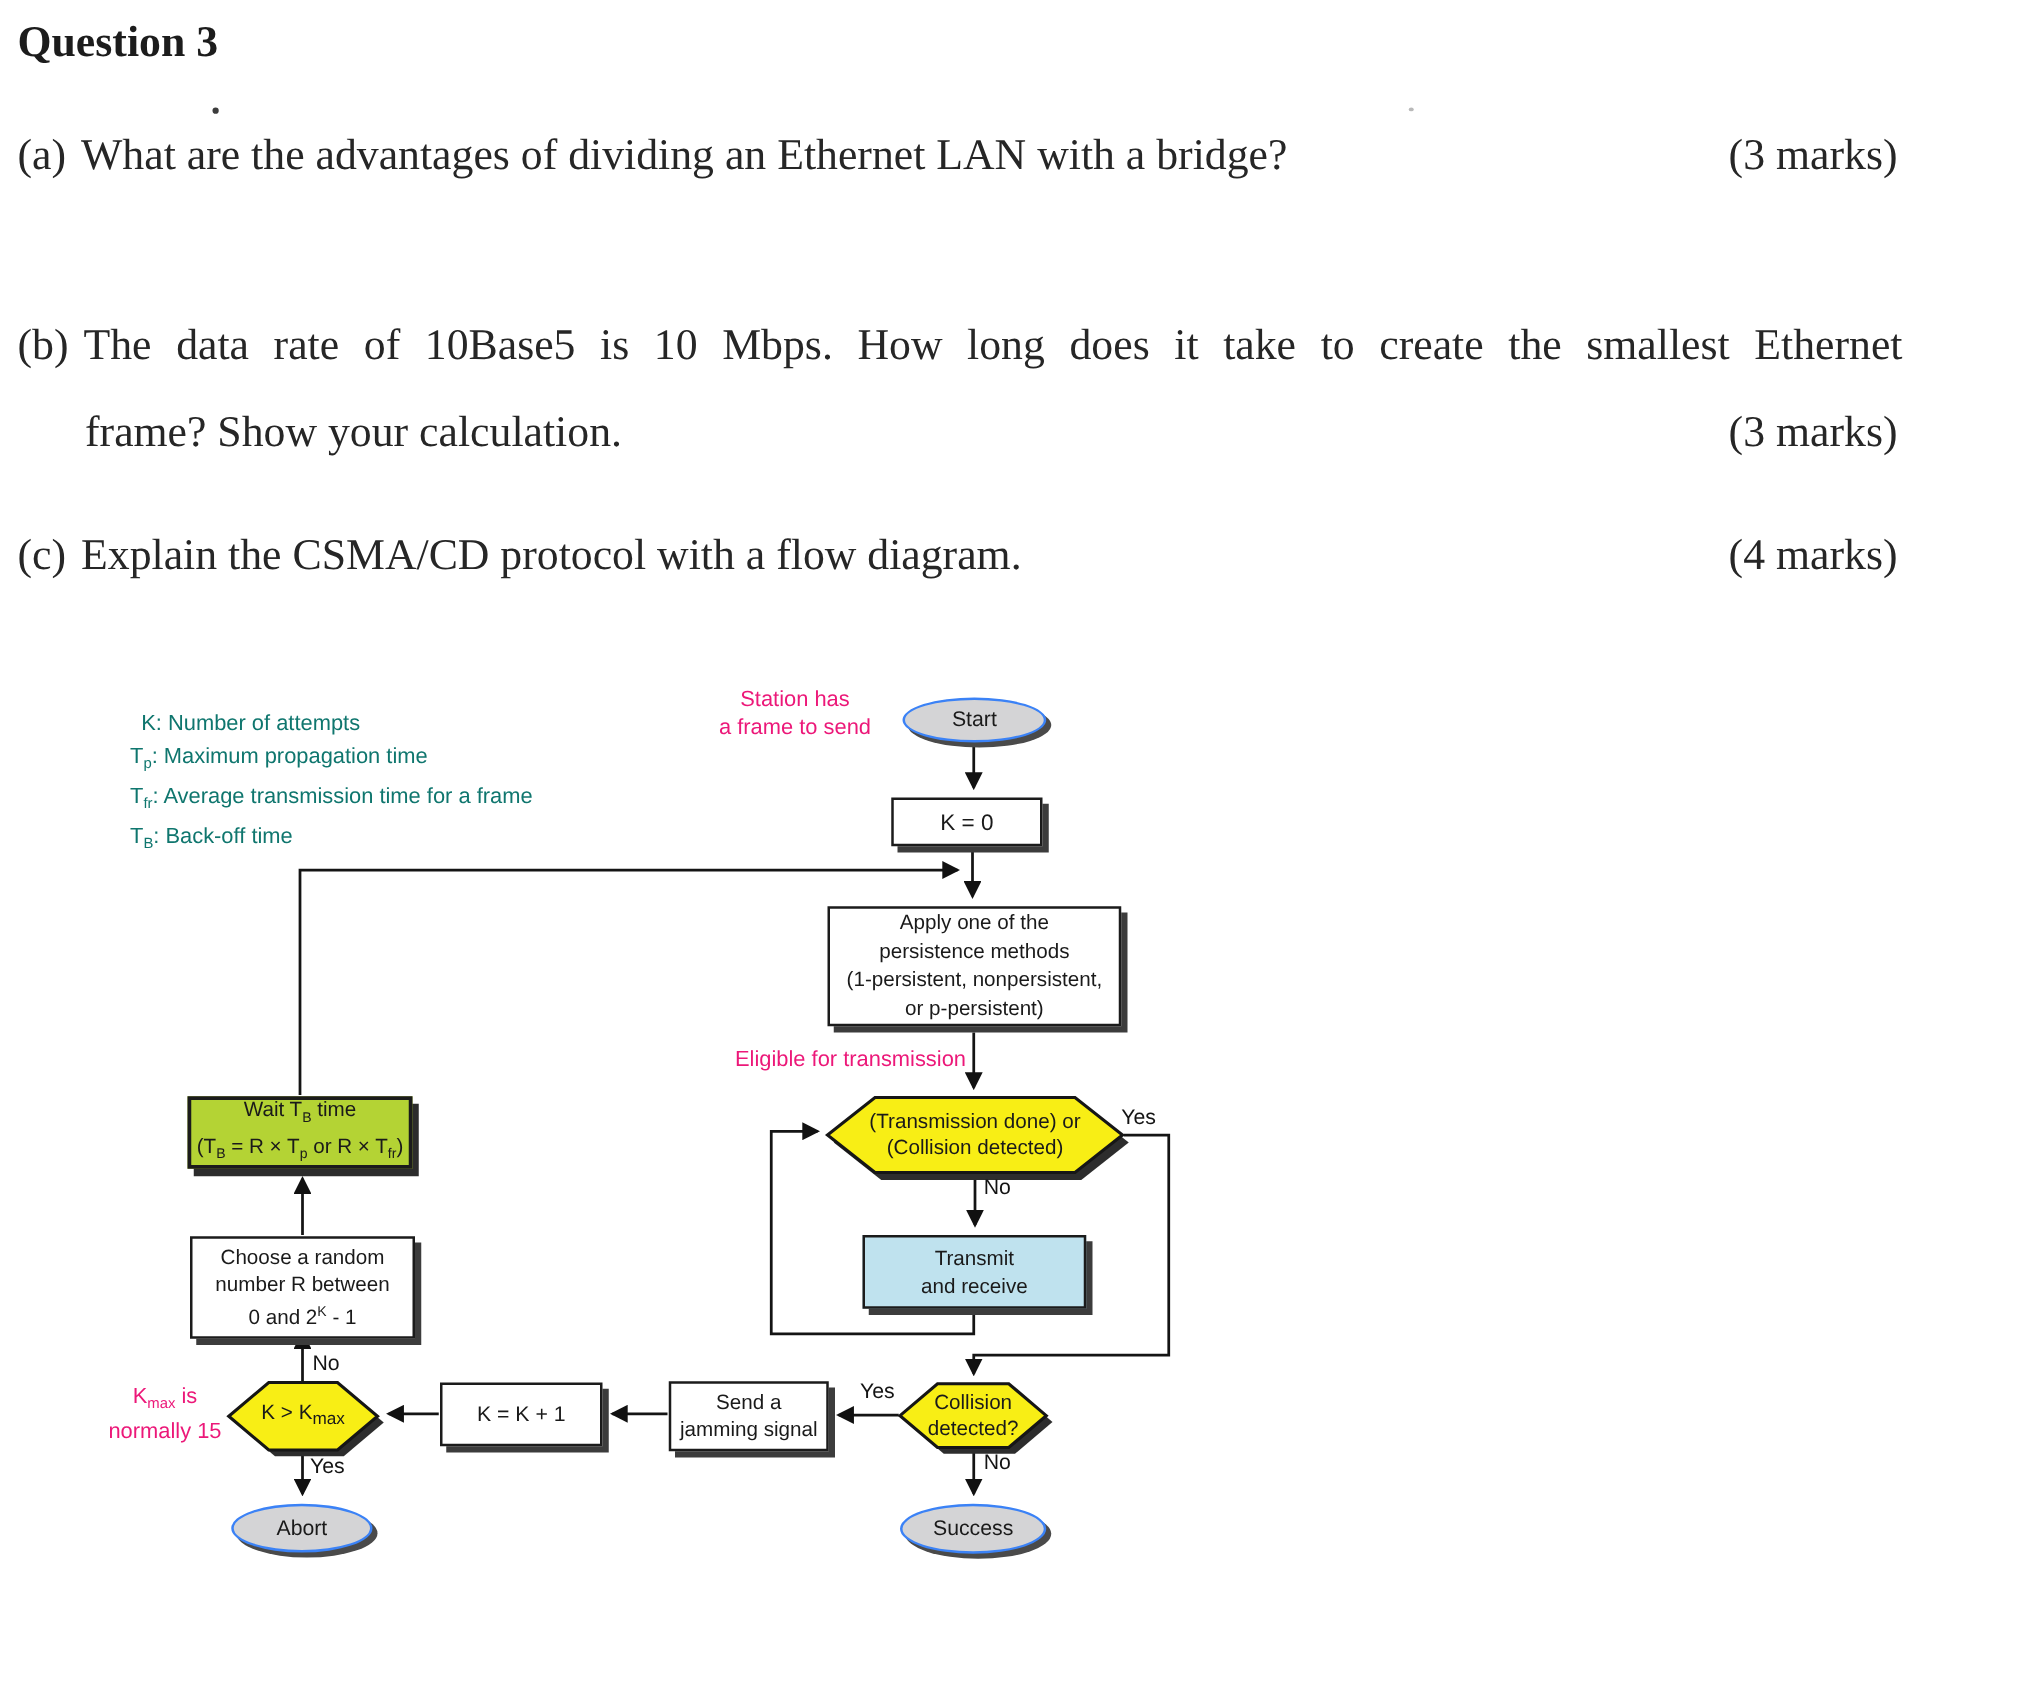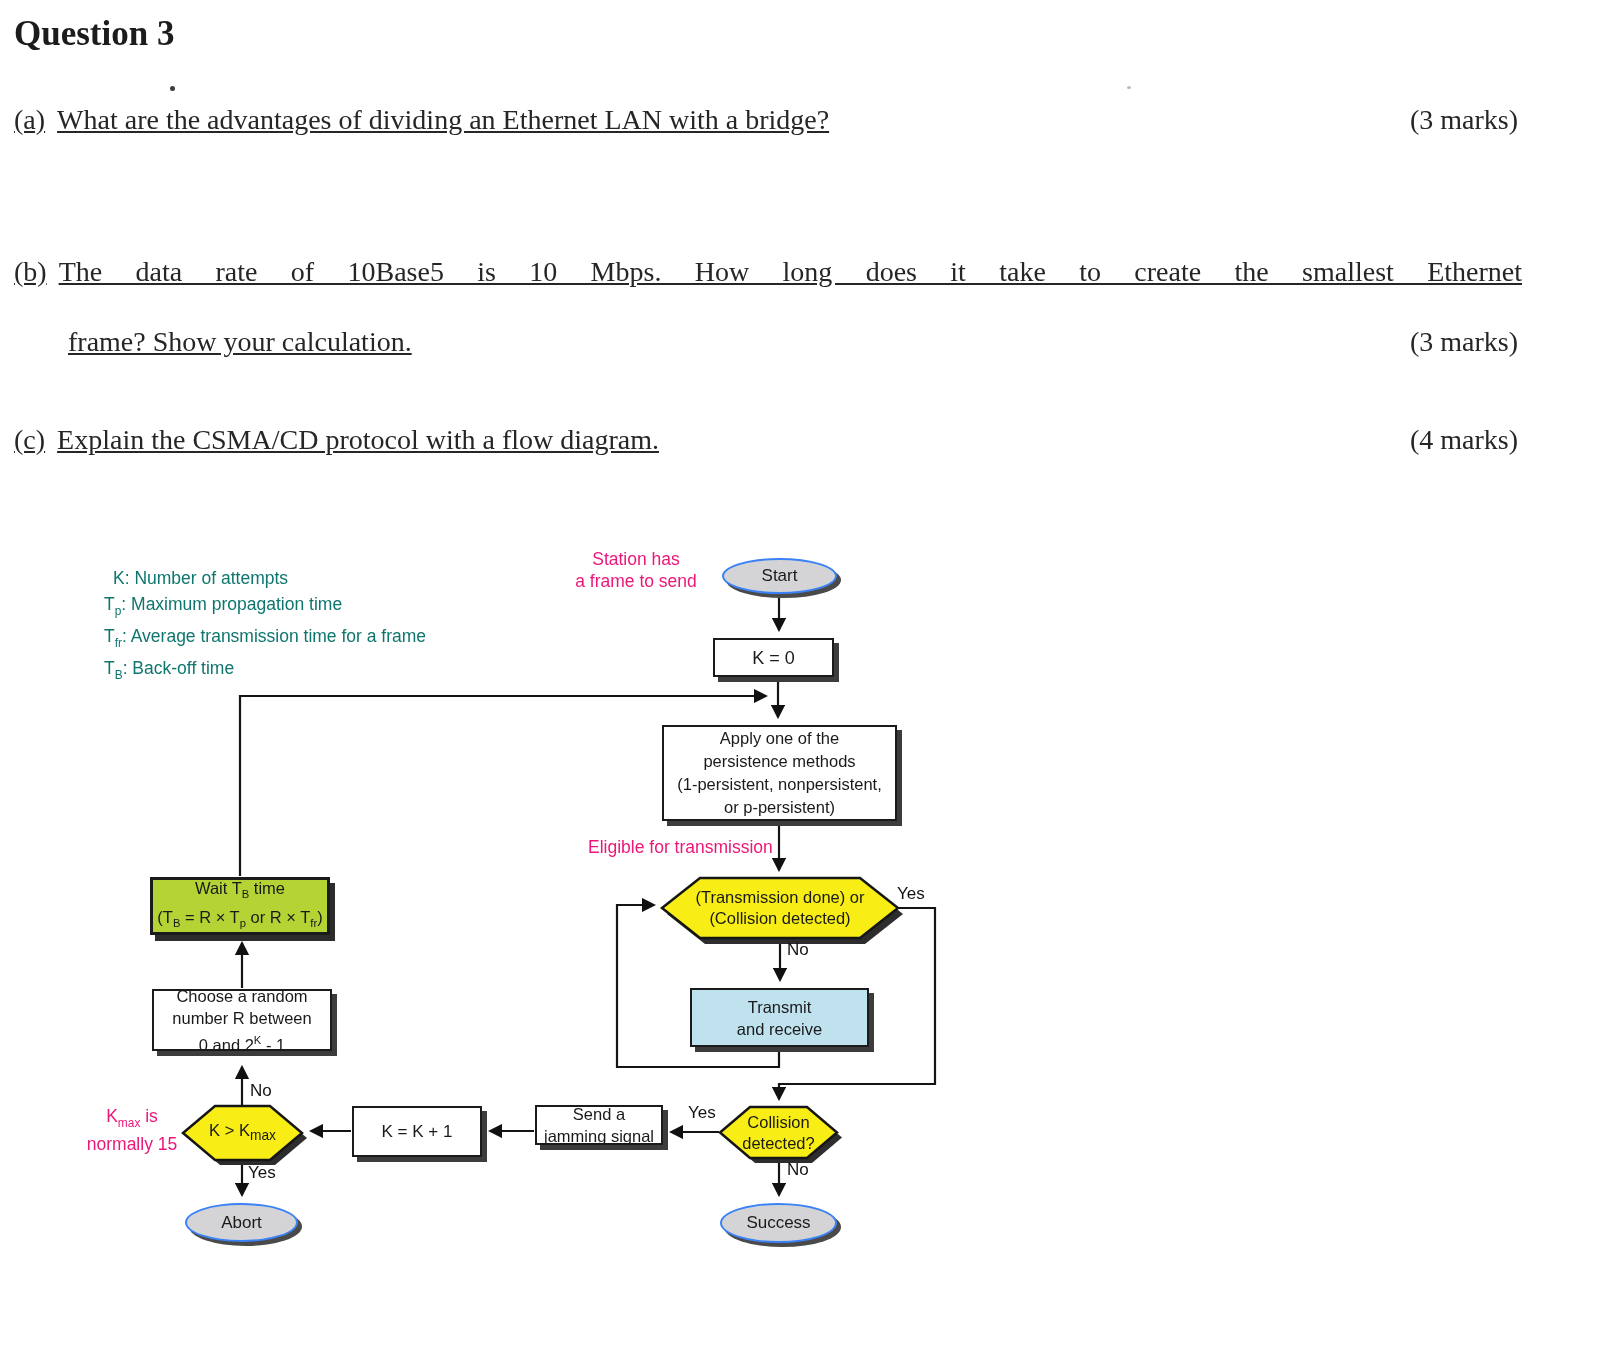--- a/index.html
+++ b/index.html
@@ -1,21 +1,21 @@
 <!DOCTYPE html>
 <html style="--magenta: #ec1879; --node-yellow: #f8ee15; --node-green: #b4d334; --node-blue: #bfe2ee; --node-gray: #d4d4d6; --ink: #1a1a1a;"><head>
 <meta charset="utf-8">
 <style>
   html,body{margin:0;padding:0;background:#ffffff;}
   .page{position:relative;width:1624px;height:1352px;background:#ffffff;overflow:hidden;
         font-family:"Liberation Serif", serif;color:#222;}
 
   
   .q-title{position:absolute;left:14px;top:14px;font-size:35px;font-weight:bold;color:#1c1c1c;}
-  .q-row{position:absolute;left:14px;right:102px;font-size:28px;color:#262626;text-decoration:underline;}
+  .q-row{position:absolute;left:14px;right:102px;font-size:35px;color:#262626;}
   .q-row .marks{position:absolute;right:4px;top:0;white-space:nowrap;}
   .q-row .qlabel{margin-right:12px;}
   .row-a{top:104px;}
   .row-b1{top:256px;text-align:justify;text-align-last:justify;}
   .row-b2{top:326px;}
   .row-b2 .indent{margin-left:54px;}
   .row-c{top:424px;}
   .artifact{position:absolute;border-radius:50%;}
   .artifact.a1{left:170px;top:86px;width:5px;height:5px;background:#3c3c3c;}
   .artifact.a2{left:1127px;top:86px;width:4px;height:3px;background:#b9b9b9;}
@@ -41,23 +41,23 @@
   .box{background:#fff;border:2px solid #1b1b1b;box-shadow:5px 5px 0 #3c3c3c;
        font-size:16.5px;line-height:22px;}
   .ellipse{background:var(--node-gray,#d4d4d6);border:2px solid #3b82f6;border-radius:50%;
            box-shadow:4px 4px 0 #4a4a4a;font-size:17px;}
   .n-start{left:722px;top:558px;width:115px;height:36px;}
   .n-k0{left:713px;top:638px;width:121px;height:39px;font-size:18px;}
   .n-apply{left:662px;top:725px;width:235px;height:96px;line-height:23px;}
   .n-transmit{left:690px;top:988px;width:179px;height:59px;background:var(--node-blue,#bfe2ee);}
   .n-wait{left:150px;top:877px;width:180px;height:58px;background:var(--node-green,#b4d334);
           border-width:3px;box-shadow:5px 6px 0 #2c2c2c;line-height:23px;}
-  .n-choose{left:152px;top:989px;width:180px;height:62px;line-height:22px;}
+  .n-choose{left:152px;top:989px;width:180px;height:82px;line-height:22px;}
   .n-kinc{left:352px;top:1106px;width:130px;height:51px;font-size:17px;}
-  .n-jam{left:535px;top:1105px;width:128px;height:40px;}
+  .n-jam{left:535px;top:1105px;width:128px;height:56px;}
   .n-abort{left:185px;top:1203px;width:113px;height:39px;}
   .n-success{left:720px;top:1203px;width:117px;height:40px;}
 
   .hex{position:absolute;}
   .hex svg{position:absolute;left:0;top:0;overflow:visible;}
   .hex-shadow{fill:#2d2d2d;}
   .hex-fill{fill:var(--node-yellow,#f8ee15);stroke:#161616;stroke-width:2.5;}
   .hex-label{position:absolute;left:0;top:0;right:0;bottom:0;display:flex;flex-direction:column;
              align-items:center;justify-content:center;text-align:center;font-size:16.5px;line-height:21px;}
   .h-d1{left:662px;top:878px;width:236px;height:60px;}

